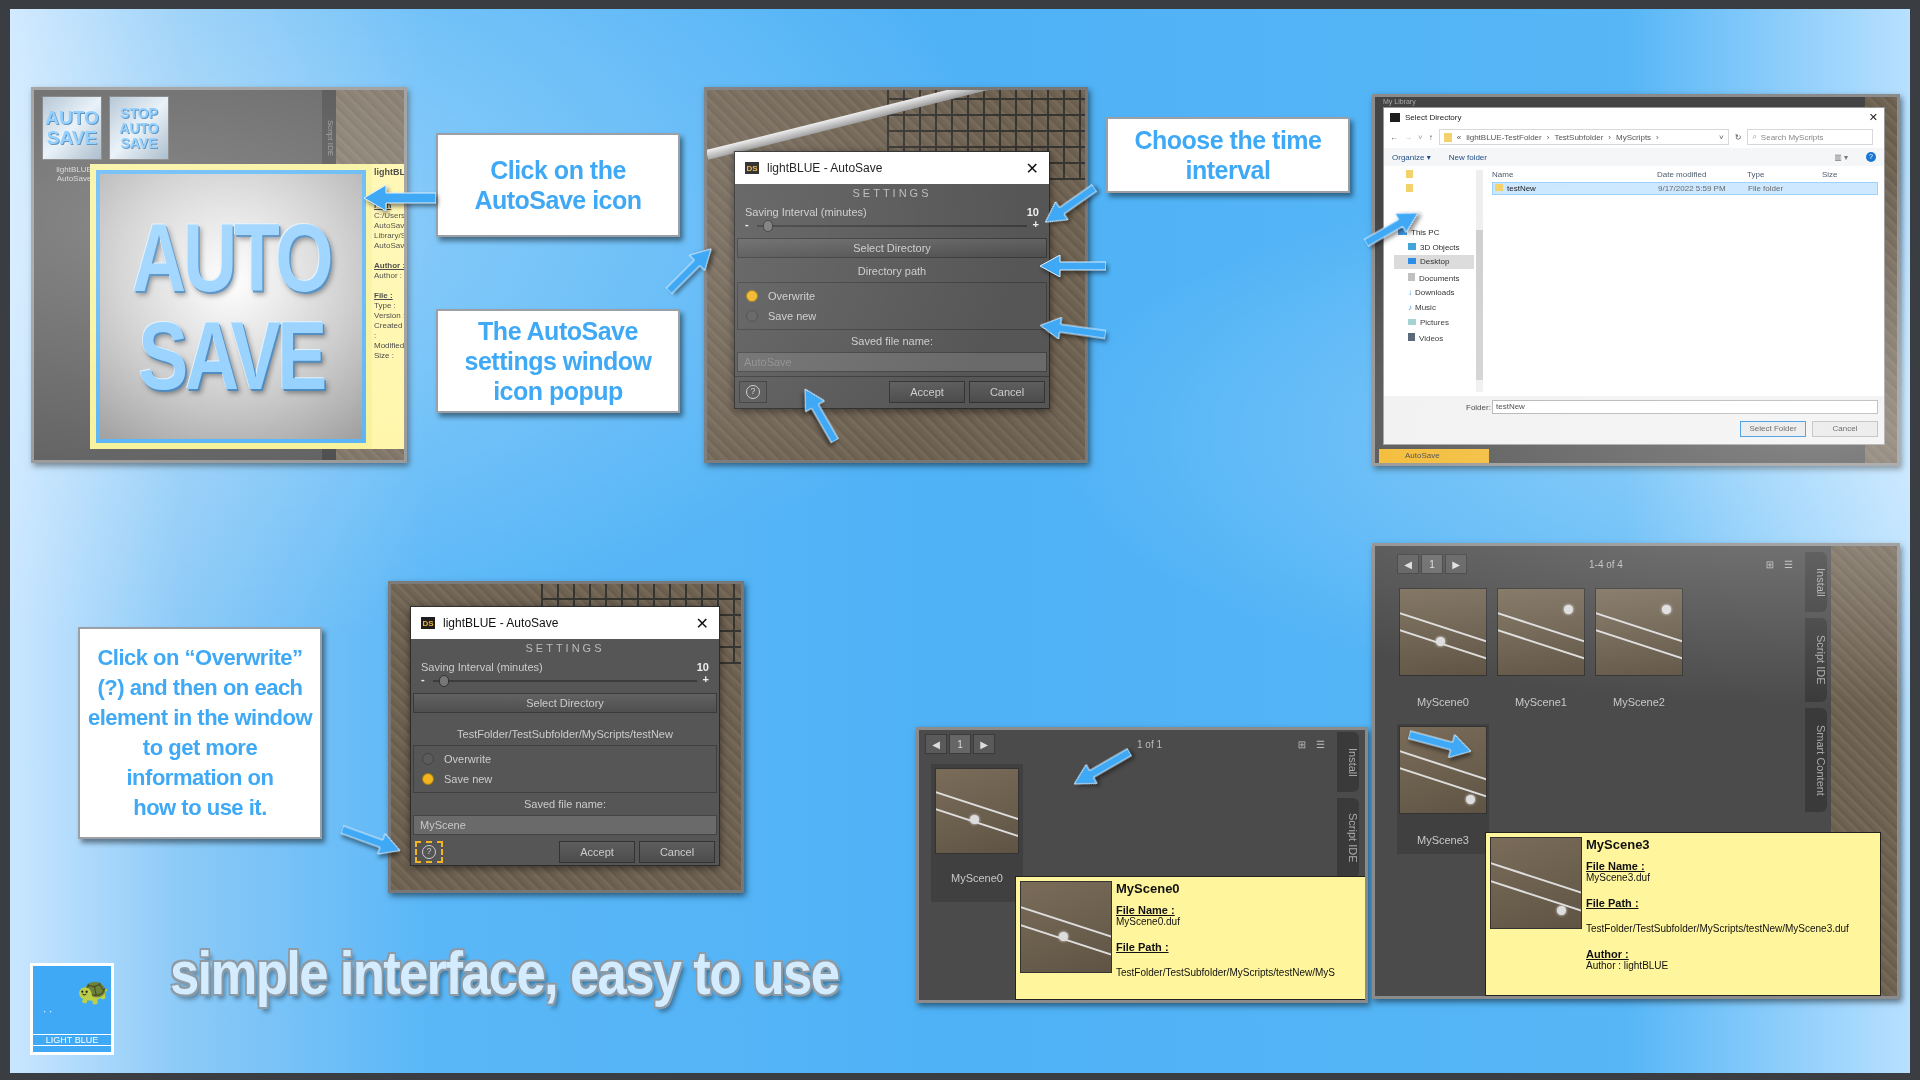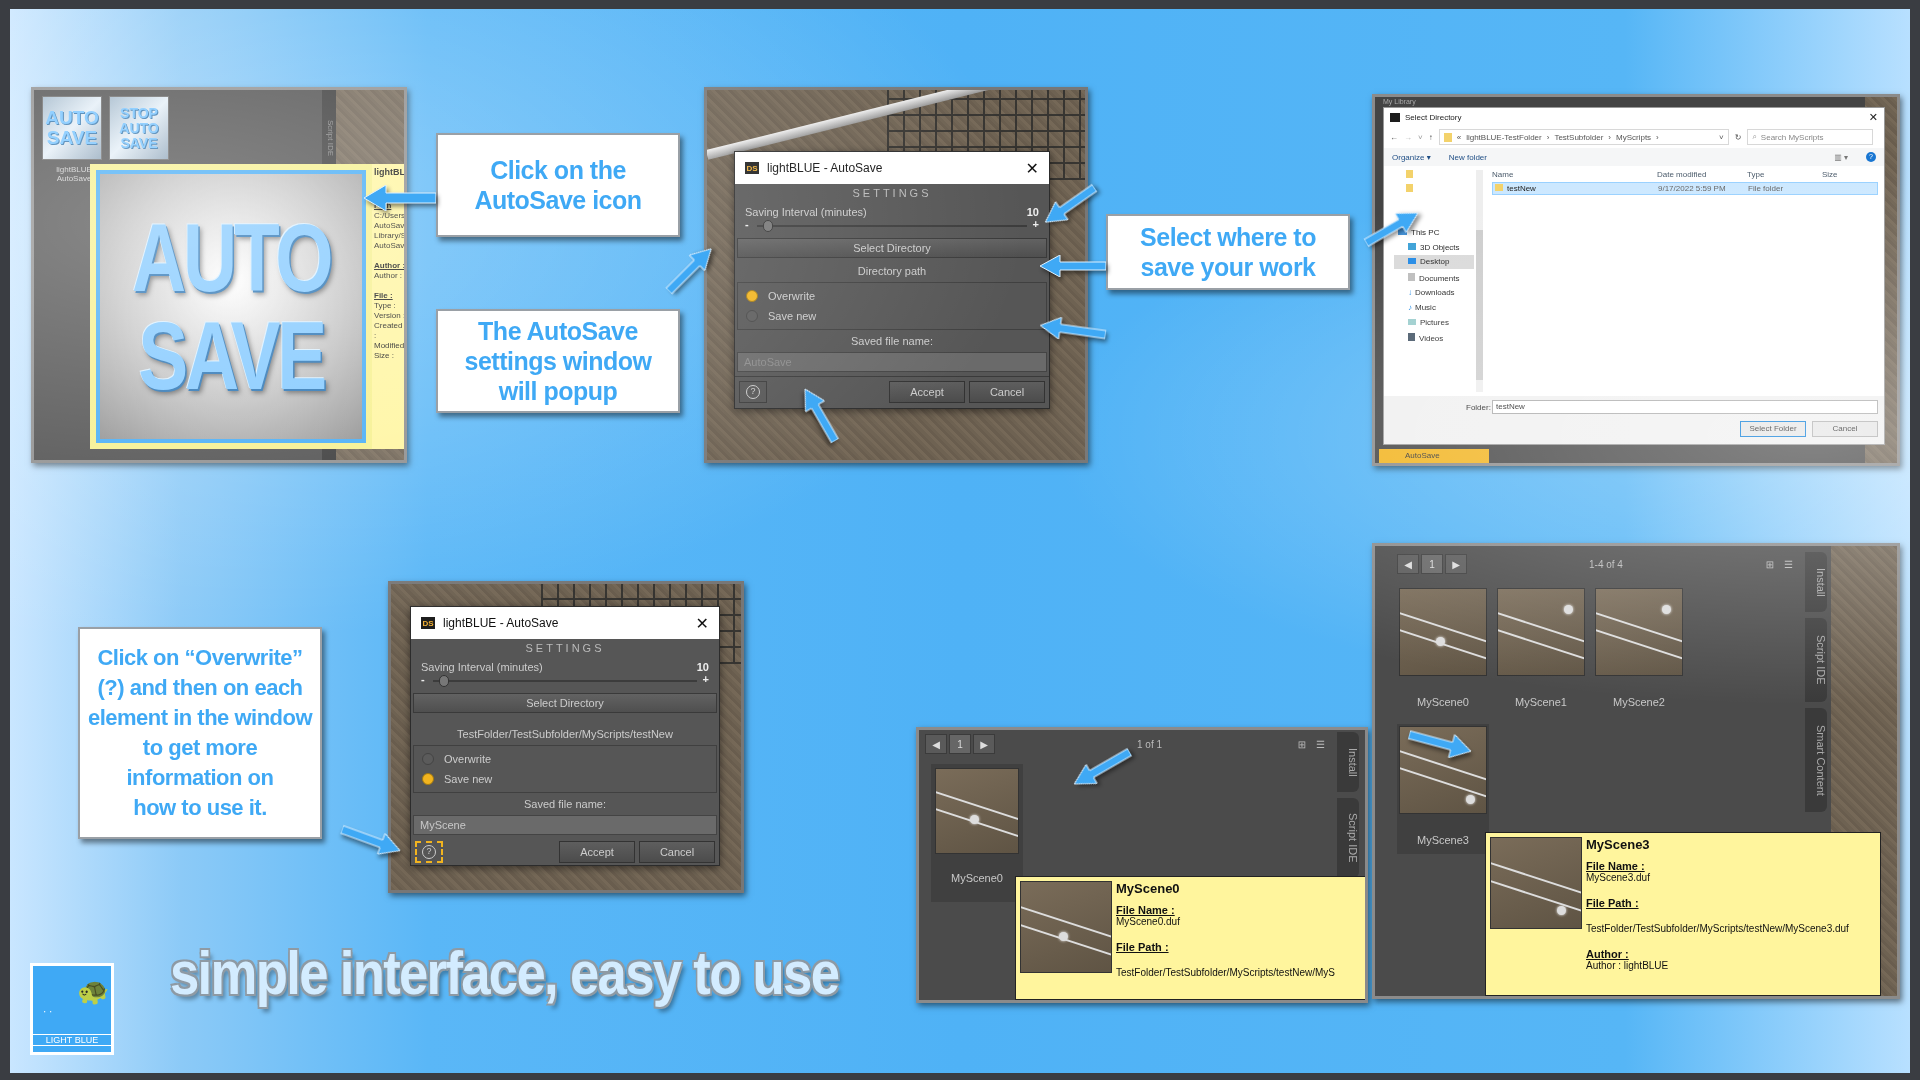--- a/index.html
+++ b/index.html
@@ -103,21 +103,21 @@
   <div class="arrow" style="left:354px;top:176px;width:72px;height:26px">
     <svg viewBox="0 0 72 26">
         <path d="M0 13 L22 0 L22 8 L72 8 L72 18 L22 18 L22 26 Z" fill="#3fa9f5" stroke="#dff1ff" stroke-width="1"></path>
       </svg>
   </div>
 
   <div class="callout" style="left:426px;top:124px;width:244px;height:104px;font-size:25px;line-height:30px">Click on the
 AutoSave icon</div>
   <div class="callout" style="left:426px;top:300px;width:244px;height:104px;font-size:25px;line-height:30px">The AutoSave
 settings window
-will popup</div>
+icon popup</div>
 
   <div class="dspanel texture" style="left:694px;top:78px;width:384px;height:376px;border-color:#777">
     <div class="fence" style="left:180px;top:0;width:200px;height:90px;opacity:.8"></div>
     <div class="abs" style="left:0;top:60px;width:420px;height:10px;background:linear-gradient(#eee,#999);transform:rotate(-14deg);transform-origin:left"></div>
   </div>
   <div class="dlg" style="left:724px;top:142px;width:316px;height:258px">
     <div class="tb">
       <span class="ds">DS</span>
       <span>lightBLUE - AutoSave</span>
       <span class="x">✕</span>
@@ -175,22 +175,22 @@
     <svg viewBox="0 0 66 22">
         <path d="M0 11 L20 0 L20 7 L66 7 L66 15 L20 15 L20 22 Z" fill="#3fa9f5" stroke="#dff1ff" stroke-width="1"></path>
       </svg>
   </div>
   <div class="arrow" style="left:780px;top:395px;width:60px;height:22px;transform:rotate(60deg)">
     <svg viewBox="0 0 60 22">
         <path d="M0 11 L20 0 L20 7 L60 7 L60 15 L20 15 L20 22 Z" fill="#3fa9f5" stroke="#dff1ff" stroke-width="1"></path>
       </svg>
   </div>
 
-  <div class="callout" style="left:1096px;top:205px;width:244px;height:76px;font-size:25px;line-height:30px">Select where to
-save your work</div>
+  <div class="callout" style="left:1096px;top:108px;width:244px;height:76px;font-size:25px;line-height:30px">Choose the time
+interval</div>
 
   <div class="dspanel" style="left:1362px;top:85px;width:528px;height:372px;background:#444">
     <div class="abs" style="left:8px;top:1px;font-size:7px;color:#aaa">My Library</div>
     <div class="abs texture" style="left:490px;top:0;width:40px;height:372px"></div>
     <div class="exp" style="left:8px;top:10px;width:502px;height:338px">
       <div class="row" style="height:18px;padding:0 6px">
         <span style="width:10px;height:9px;background:#1d1d1d;margin-right:5px;display:inline-block"></span>
         <span>Select Directory</span>
         <span style="margin-left:auto;font-size:11px">✕</span>
       </div>

